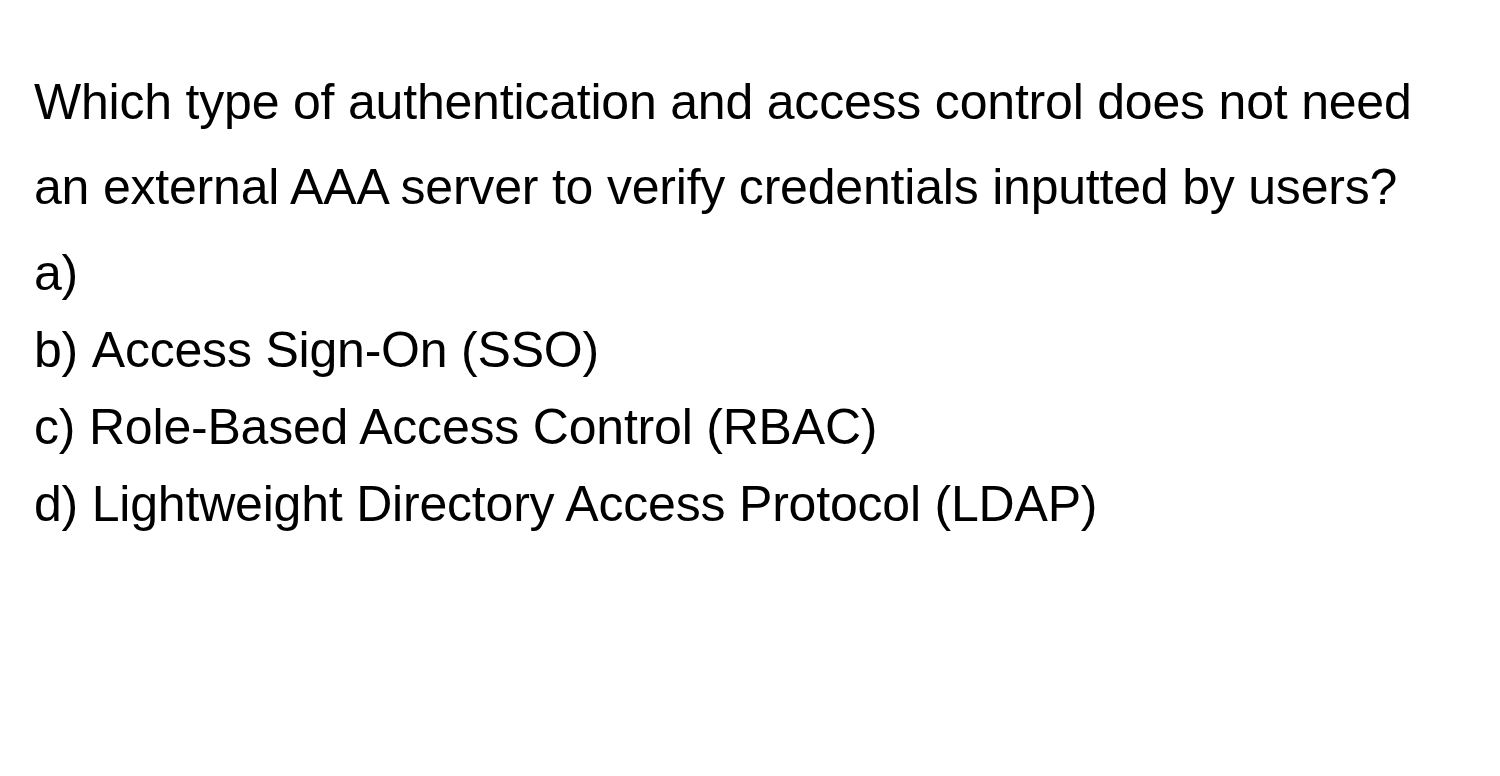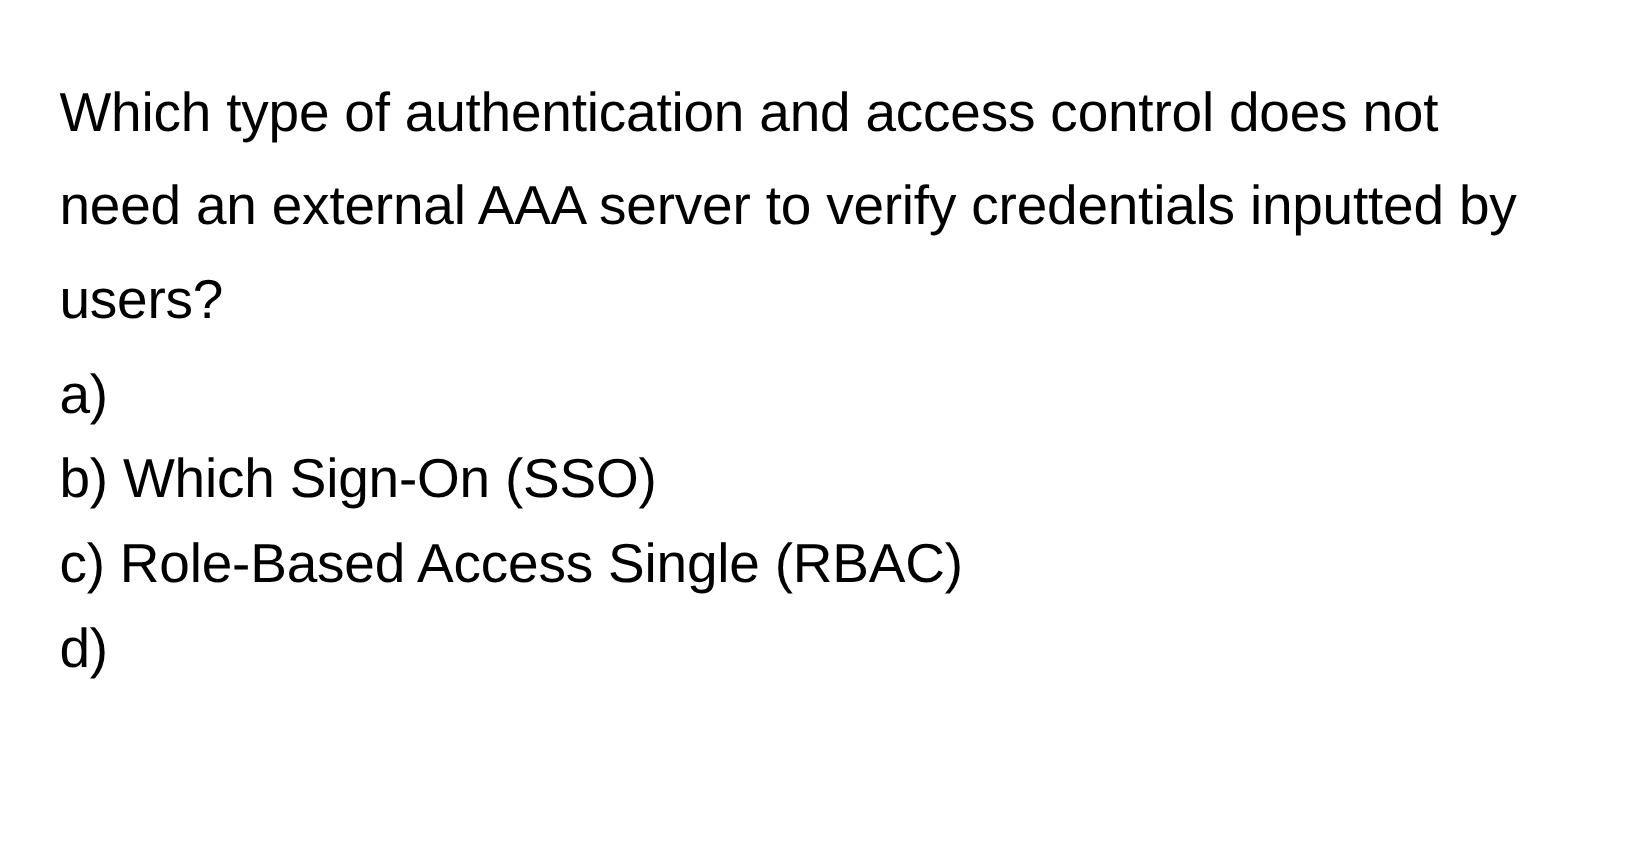--- a/index.html
+++ b/index.html
@@ -7,21 +7,21 @@
     padding: 0;
     width: 1500px;
     height: 776px;
     background: #ffffff;
     font-family: -apple-system, BlinkMacSystemFont, "Segoe UI", Helvetica, Arial, sans-serif;
     color: #000000;
     overflow: hidden;
   }
   .page {
     box-sizing: border-box;
-    padding: 60px 70px 60px 54px;
+    padding: 60px 70px 60px 34px;
     width: 100%;
     height: 100%;
   }
   .question {
     font-size: 50px;
     line-height: 1.7;
     font-weight: 400;
     margin-bottom: 6px;
     letter-spacing: -0.2px;
   }
@@ -43,23 +43,24 @@
 <body>
 
 <div class="page">
   <div class="question">Which type of authentication and access control does not need an external AAA server to verify credentials inputted by users?</div>
   <div class="options">
     <div class="opt">
       <span class="opt-label">a) </span>
     </div>
     <div class="opt">
       <span class="opt-label">b) </span>
-      <span>Which Sign-On (SSO)</span>
+      <span>Access Sign-On (SSO)</span>
     </div>
     <div class="opt">
       <span class="opt-label">c) </span>
-      <span>Role-Based Access Single (RBAC)</span>
+      <span>Role-Based Access Control (RBAC)</span>
     </div>
     <div class="opt">
       <span class="opt-label">d) </span>
+      <span>Lightweight Directory Access Protocol (LDAP)</span>
     </div>
   </div>
 </div>
 
 </body></html>

